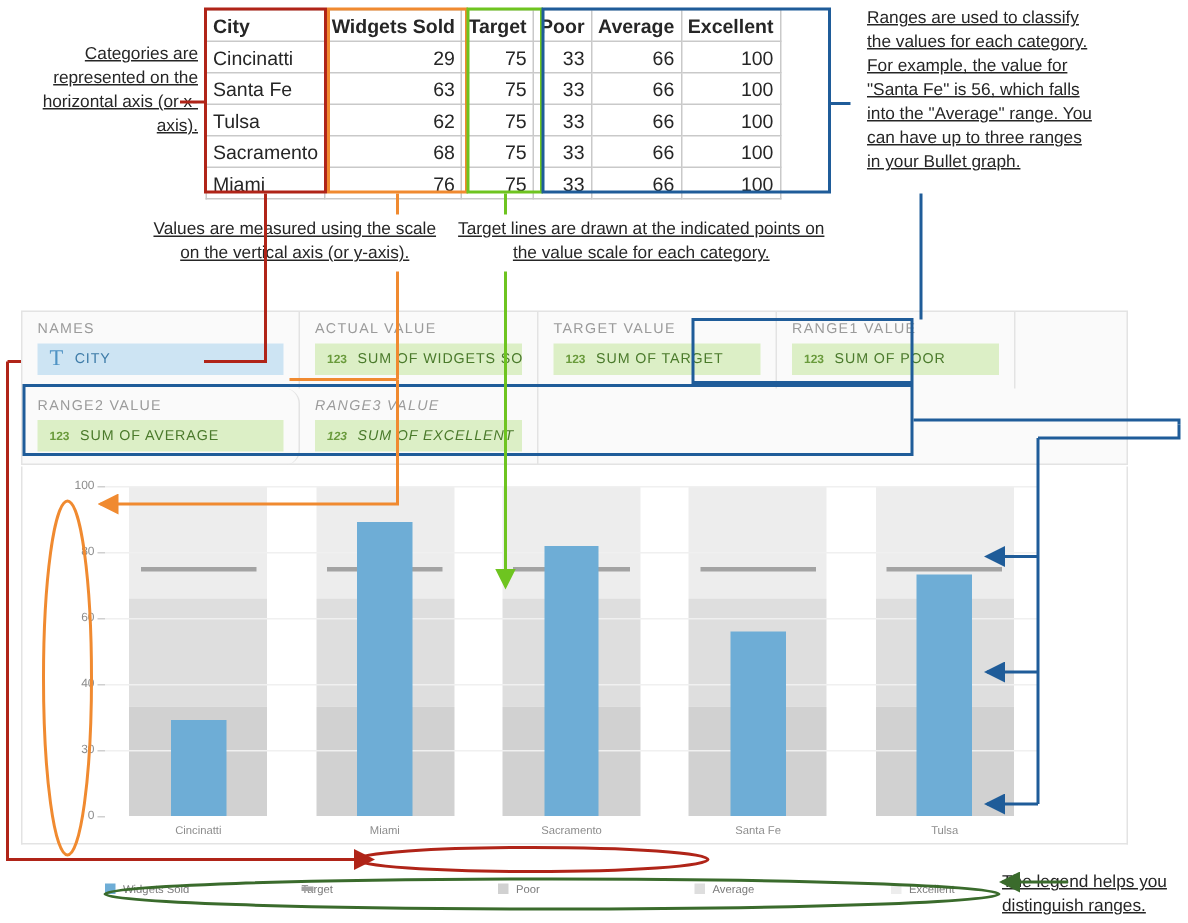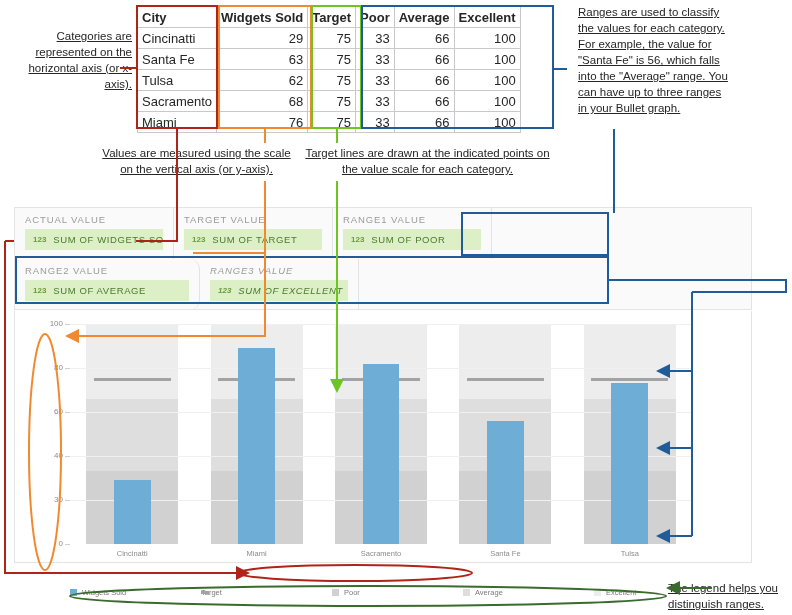--- a/index.html
+++ b/index.html
@@ -150,20 +150,27 @@
     </tbody>
 </table>
 
 <div class="abs tbl-outline" style="left:136px;top:5px;width:82px;height:124px;border:2px solid #b02418;"></div>
 <div class="abs tbl-outline" style="left:218px;top:5px;width:94px;height:124px;border:2px solid #f08a30;"></div>
 <div class="abs tbl-outline" style="left:311px;top:5px;width:51px;height:124px;border:2px solid #6ec420;"></div>
 <div class="abs tbl-outline" style="left:361px;top:5px;width:193px;height:124px;border:2px solid #1f5c99;"></div>
 
 <div id="shelf">
   <div class="shelf-row">
+    <div class="shelf-cell sep" style="width:185px;">
+      <div class="shelf-label">NAMES</div>
+      <div class="pill blue">
+        <span class="ic-t">T</span>
+        <span>CITY</span>
+      </div>
+    </div>
     <div class="shelf-cell sep" style="width:159px;">
       <div class="shelf-label">ACTUAL VALUE</div>
       <div class="pill green">
         <span class="ic-123">123</span>
         <span>SUM OF WIDGETS SO...</span>
       </div>
     </div>
     <div class="shelf-cell sep" style="width:159px;">
       <div class="shelf-label">TARGET VALUE</div>
       <div class="pill green">

